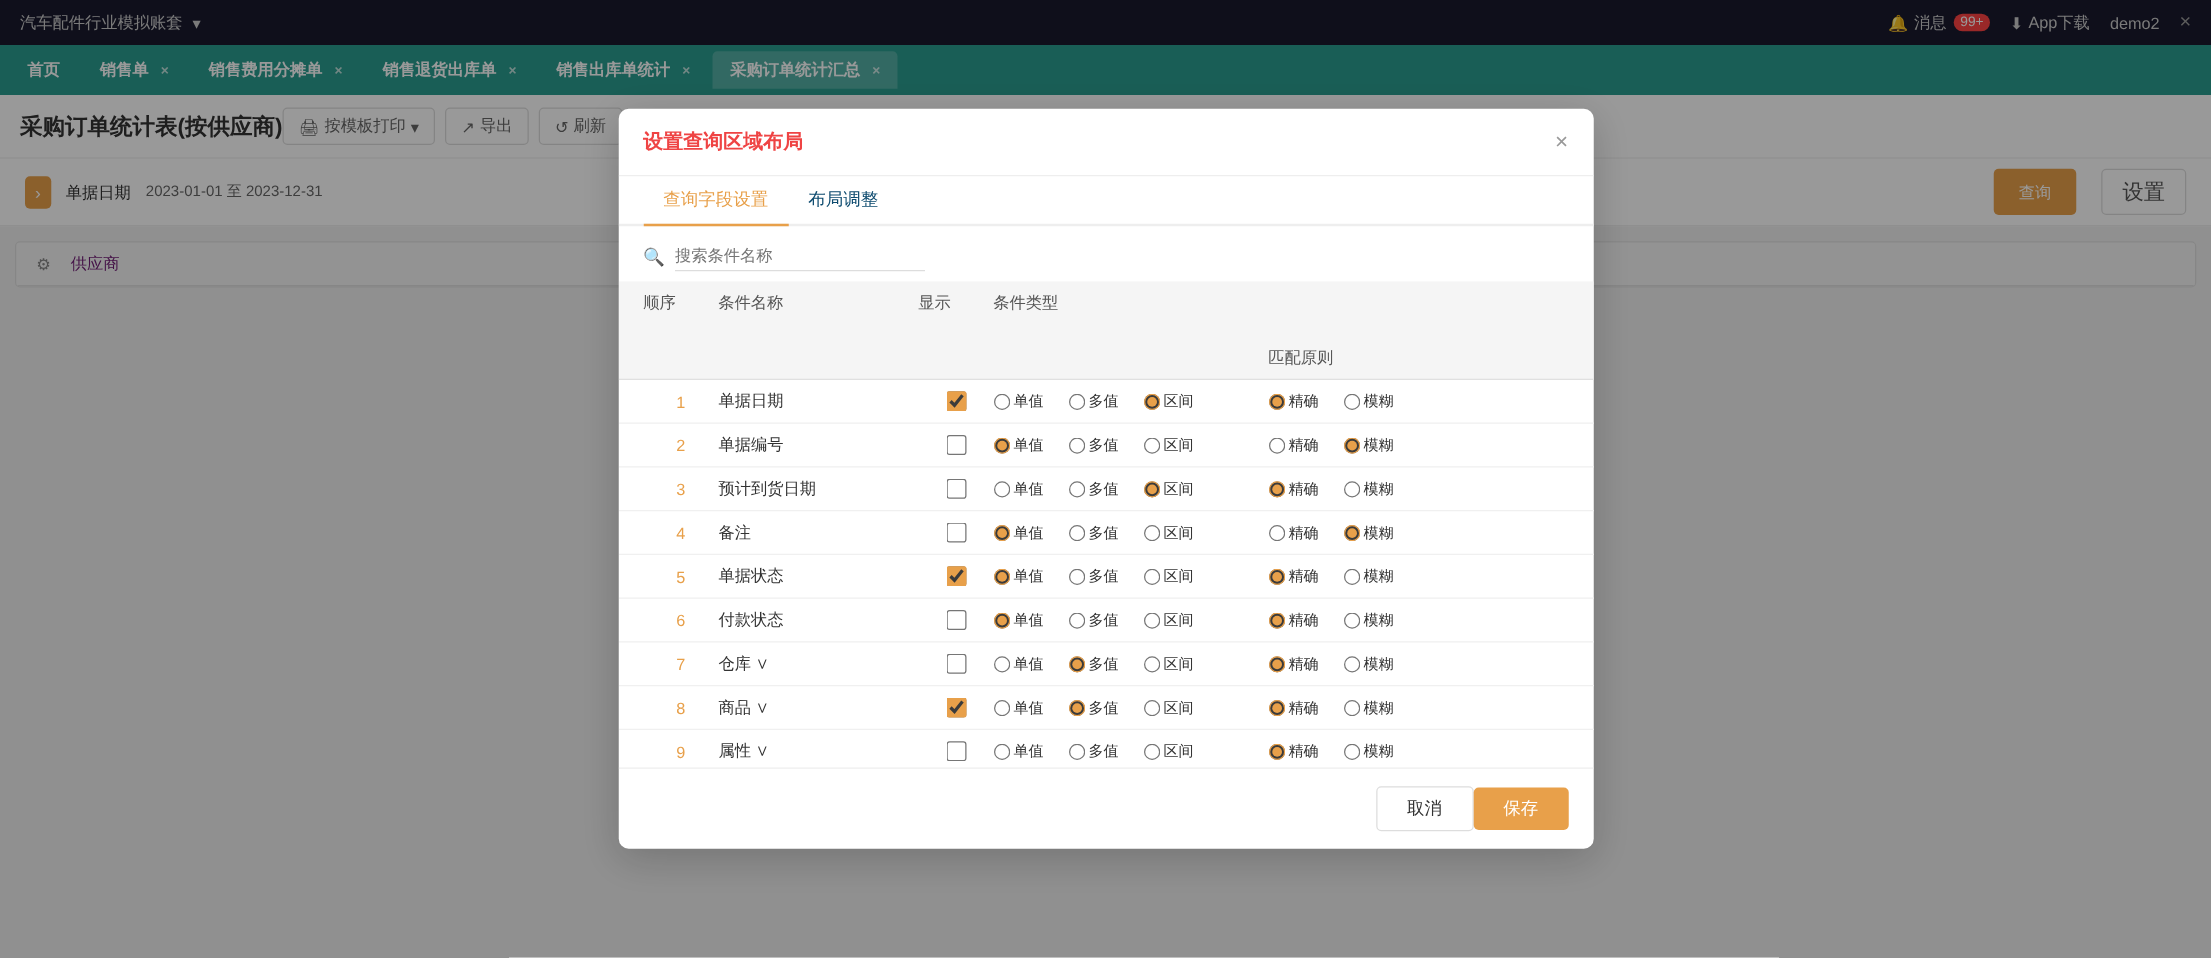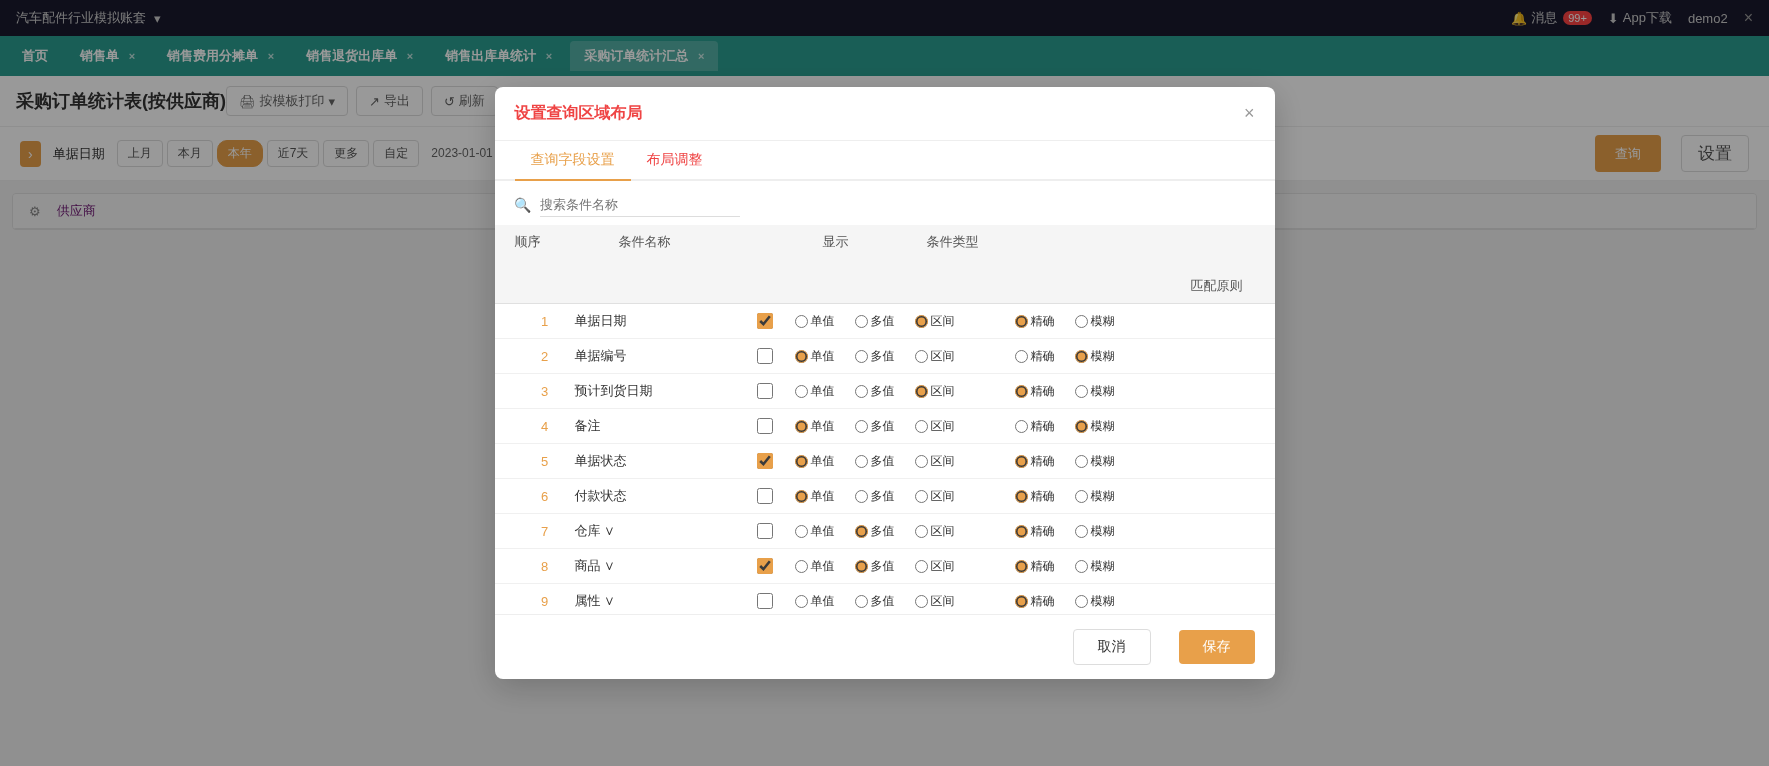--- a/index.html
+++ b/index.html
@@ -128,21 +128,21 @@
     
     .dialog-tabs {
       display: flex;
       border-bottom: 2px solid #eee;
       padding: 0 20px;
     }
     .dialog-tab {
       padding: 10px 16px;
       cursor: pointer;
       font-size: 14px;
-      color: #ef4444;
+      color: #0c4a6e;
       border-bottom: 2px solid transparent;
       margin-bottom: -2px;
     }
     .dialog-tab.active {
       color: #e8a04a;
       border-bottom: 2px solid #e8a04a;
     }
 
     
     .dialog-search {
@@ -166,21 +166,20 @@
     .dialog-table { flex: 1; overflow: hidden; }
     .dialog-table-header {
       display: grid;
       grid-template-columns: 60px 160px 60px 220px 200px;
       background: #f5f5f5;
       padding: 8px 20px;
       border-bottom: 1px solid #e0e0e0;
       font-size: 13px;
       color: #555;
       font-weight: 500;
-      gap: 44px;
     }
     .dialog-table-body {
       overflow-y: auto;
       max-height: 310px;
     }
     .dialog-table-row {
       display: grid;
       grid-template-columns: 60px 160px 60px 220px 200px;
       padding: 8px 20px;
       border-bottom: 1px solid #f0f0f0;
@@ -200,21 +199,21 @@
     .radio-option { display: flex; align-items: center; gap: 3px; cursor: pointer; font-size: 12px; color: #333; }
     .radio-option input[type=radio] { accent-color: #e8a04a; width: 13px; height: 13px; }
 
     
     .dialog-footer {
       display: flex;
       justify-content: flex-end;
       align-items: center;
       padding: 14px 20px;
       border-top: 1px solid #eee;
-      gap: 28px;
+      gap: 0;
     }
     .btn-cancel {
       padding: 8px 24px;
       border: 1px solid #ddd;
       background: white;
       border-radius: 4px;
       cursor: pointer;
       font-size: 14px;
       color: #333;
     }
@@ -303,28 +302,20 @@
     <button class="btn-refresh">
       <span>↺</span>
       <span>刷新</span>
     </button>
   </div>
 </div>
 
 <div class="filter-bar">
   <button class="filter-toggle">›</button>
   <span class="filter-label">单据日期</span>
-  <div class="date-quick-btns">
-    <button class="date-btn">上月</button>
-    <button class="date-btn">本月</button>
-    <button class="date-btn active">本年</button>
-    <button class="date-btn">近7天</button>
-    <button class="date-btn">更多</button>
-    <button class="date-btn">自定</button>
-  </div>
   <span class="date-range">2023-01-01 至 2023-12-31</span>
   <div class="action-buttons">
     <button class="btn-query">查询</button>
     <button class="btn-set">设置</button>
   </div>
 </div>
 
 <div class="table-area">
   <div class="table-header-row">
     <span class="settings-icon">⚙</span>

